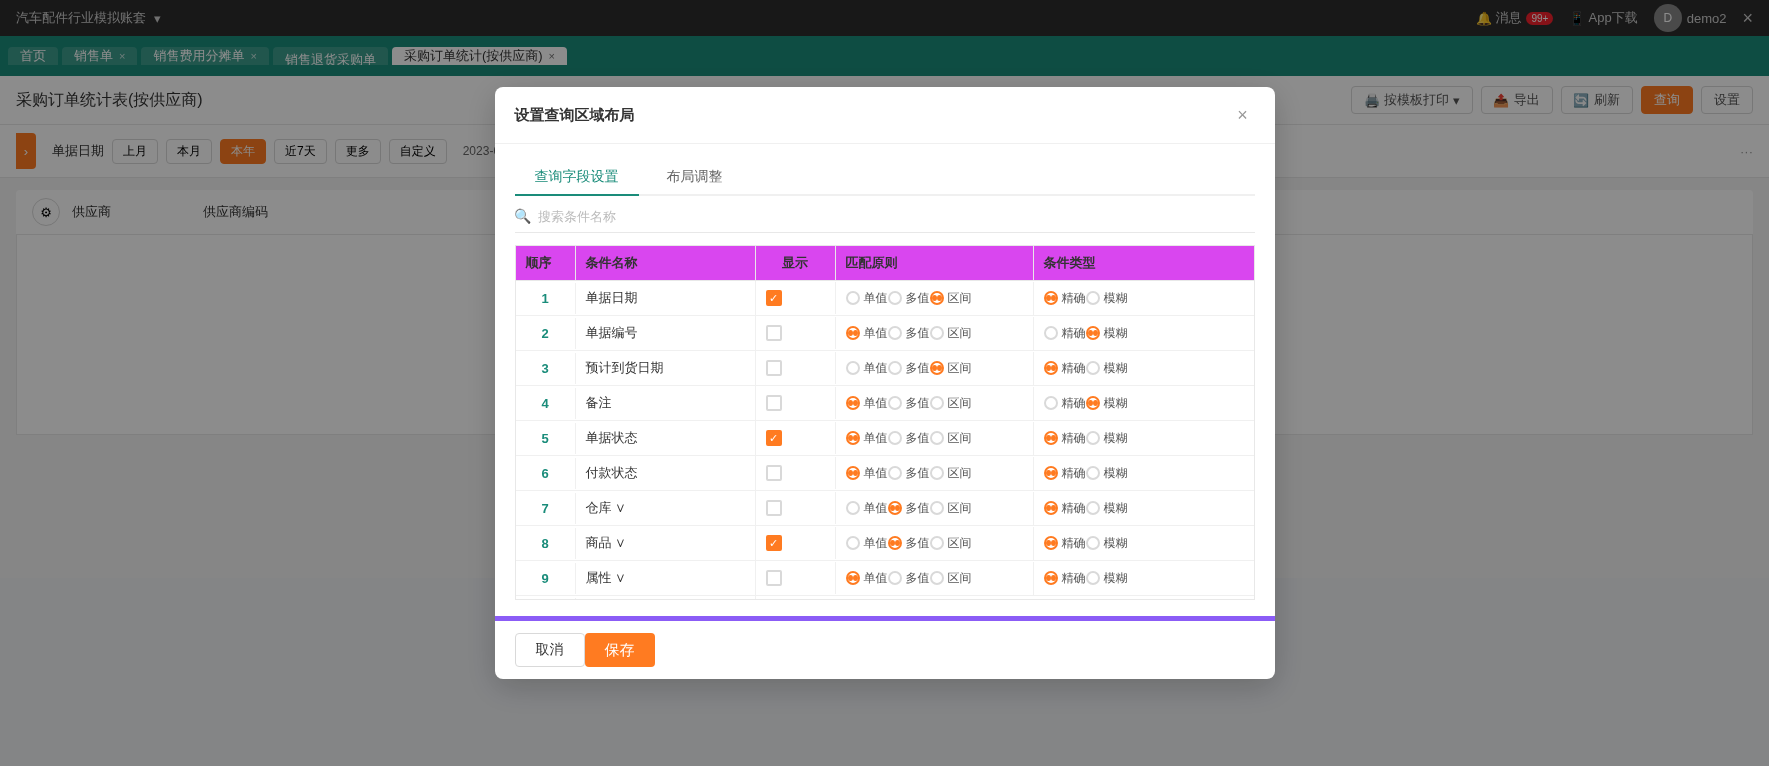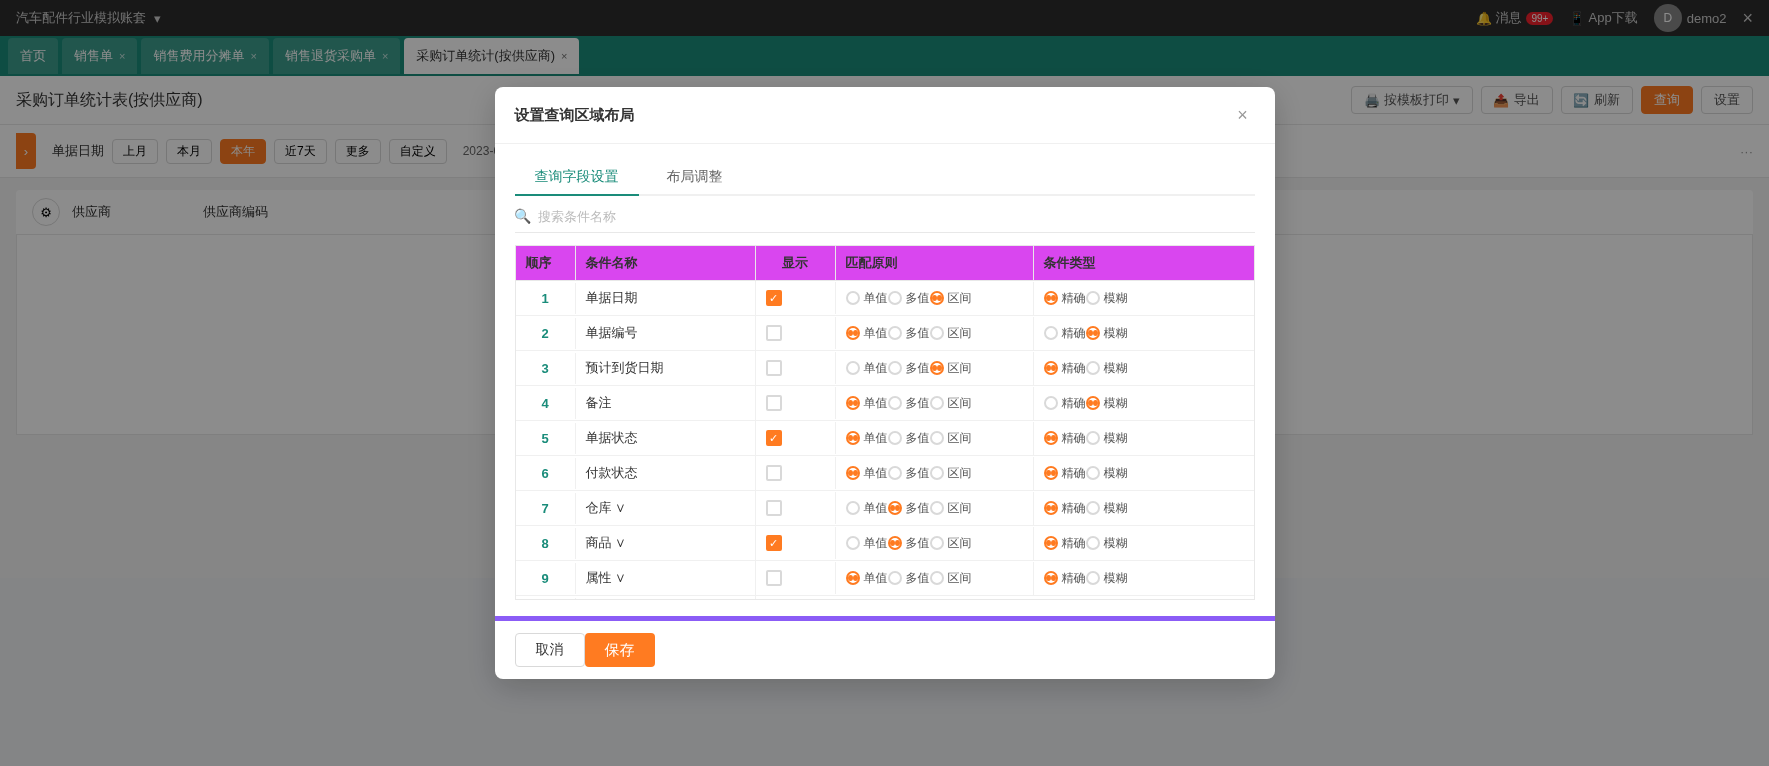--- a/index.html
+++ b/index.html
@@ -43,21 +43,21 @@
       gap: 4px;
     }
     .tab-item {
       background: rgba(255,255,255,0.15);
       color: white;
       padding: 4px 12px;
       border-radius: 4px 4px 0 0;
       font-size: 13px;
       cursor: pointer;
       display: flex; align-items: center; gap: 6px;
-      height: 36px;
+      height: 18px;
     }
     .tab-item.active { background: white; color: #333; }
     .tab-close { font-size: 11px; opacity: 0.7; }
 
     
     .page-header {
       background: white;
       padding: 10px 16px;
       border-bottom: 1px solid #e8e8e8;
       display: flex; align-items: center; justify-content: space-between;
@@ -334,21 +334,21 @@
     <span>首页</span>
   </div>
   <div class="tab-item">
     <span>销售单</span>
     <span class="tab-close">×</span>
   </div>
   <div class="tab-item">
     <span>销售费用分摊单</span>
     <span class="tab-close">×</span>
   </div>
-  <div class="tab-item" style="max-width:160px; overflow:hidden; text-overflow:ellipsis; white-space:nowrap;">
+  <div class="tab-item" style="max-width:160px; overflow:hidden; text-overflow:ellipsis; white-space:nowrap;flex-direction:column;">
     <span>销售退货采购单</span>
     <span class="tab-close">×</span>
   </div>
   <div class="tab-item active">
     <span>采购订单统计(按供应商)</span>
     <span class="tab-close">×</span>
   </div>
 </div>
 
 <div class="page-header">

